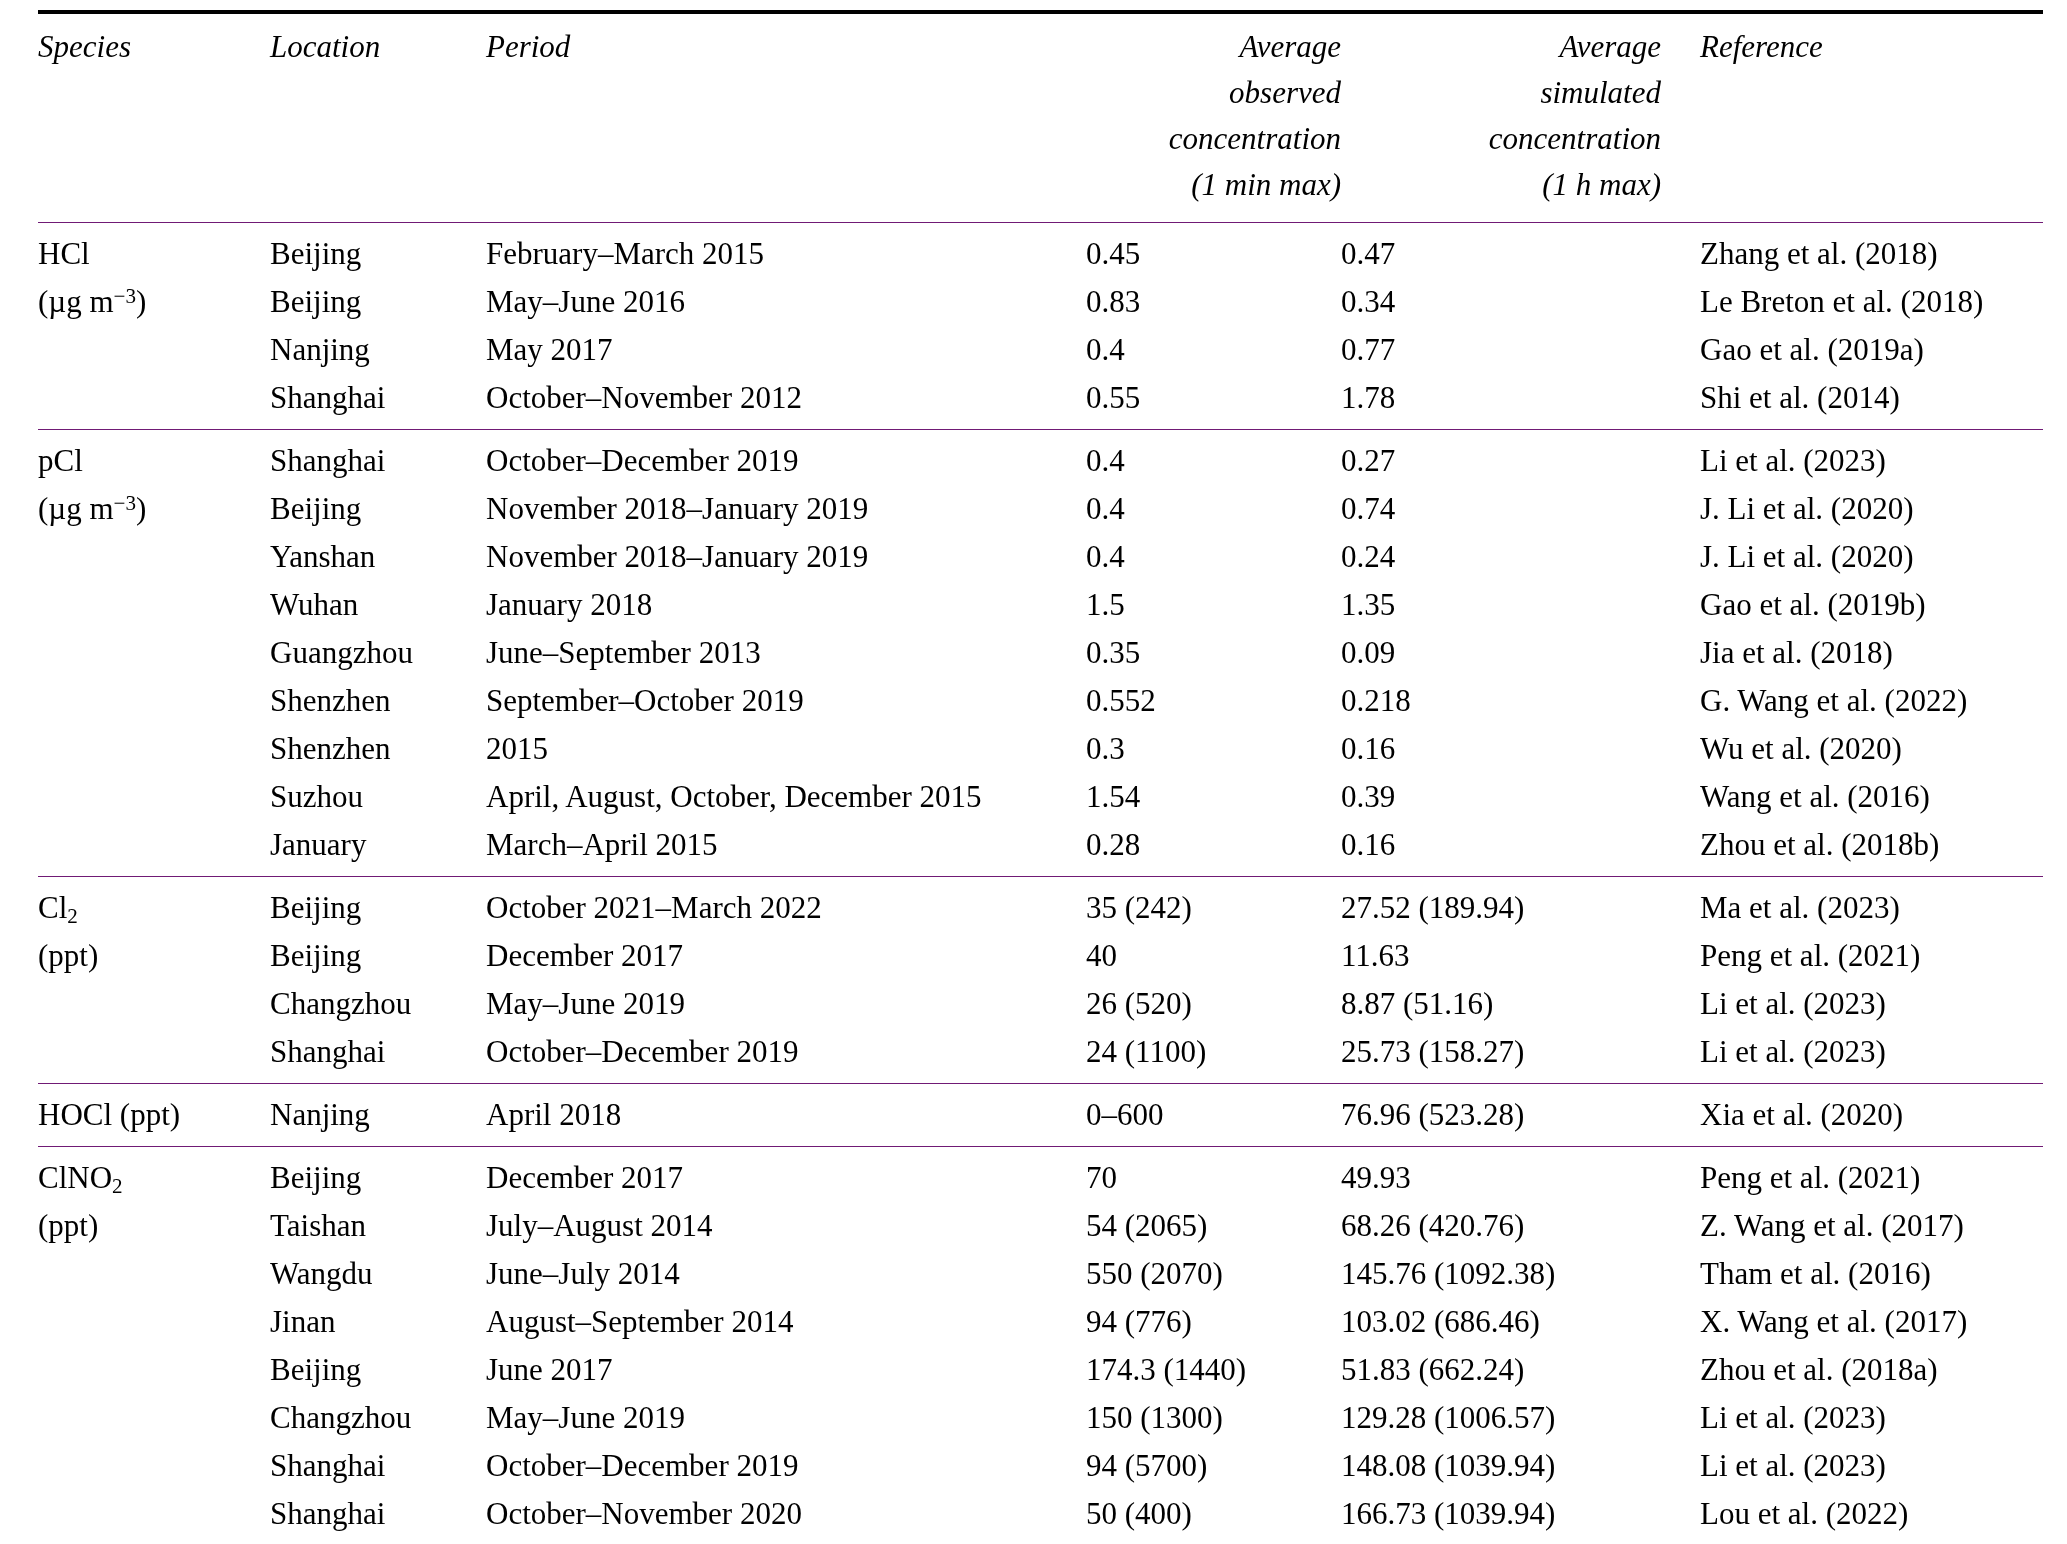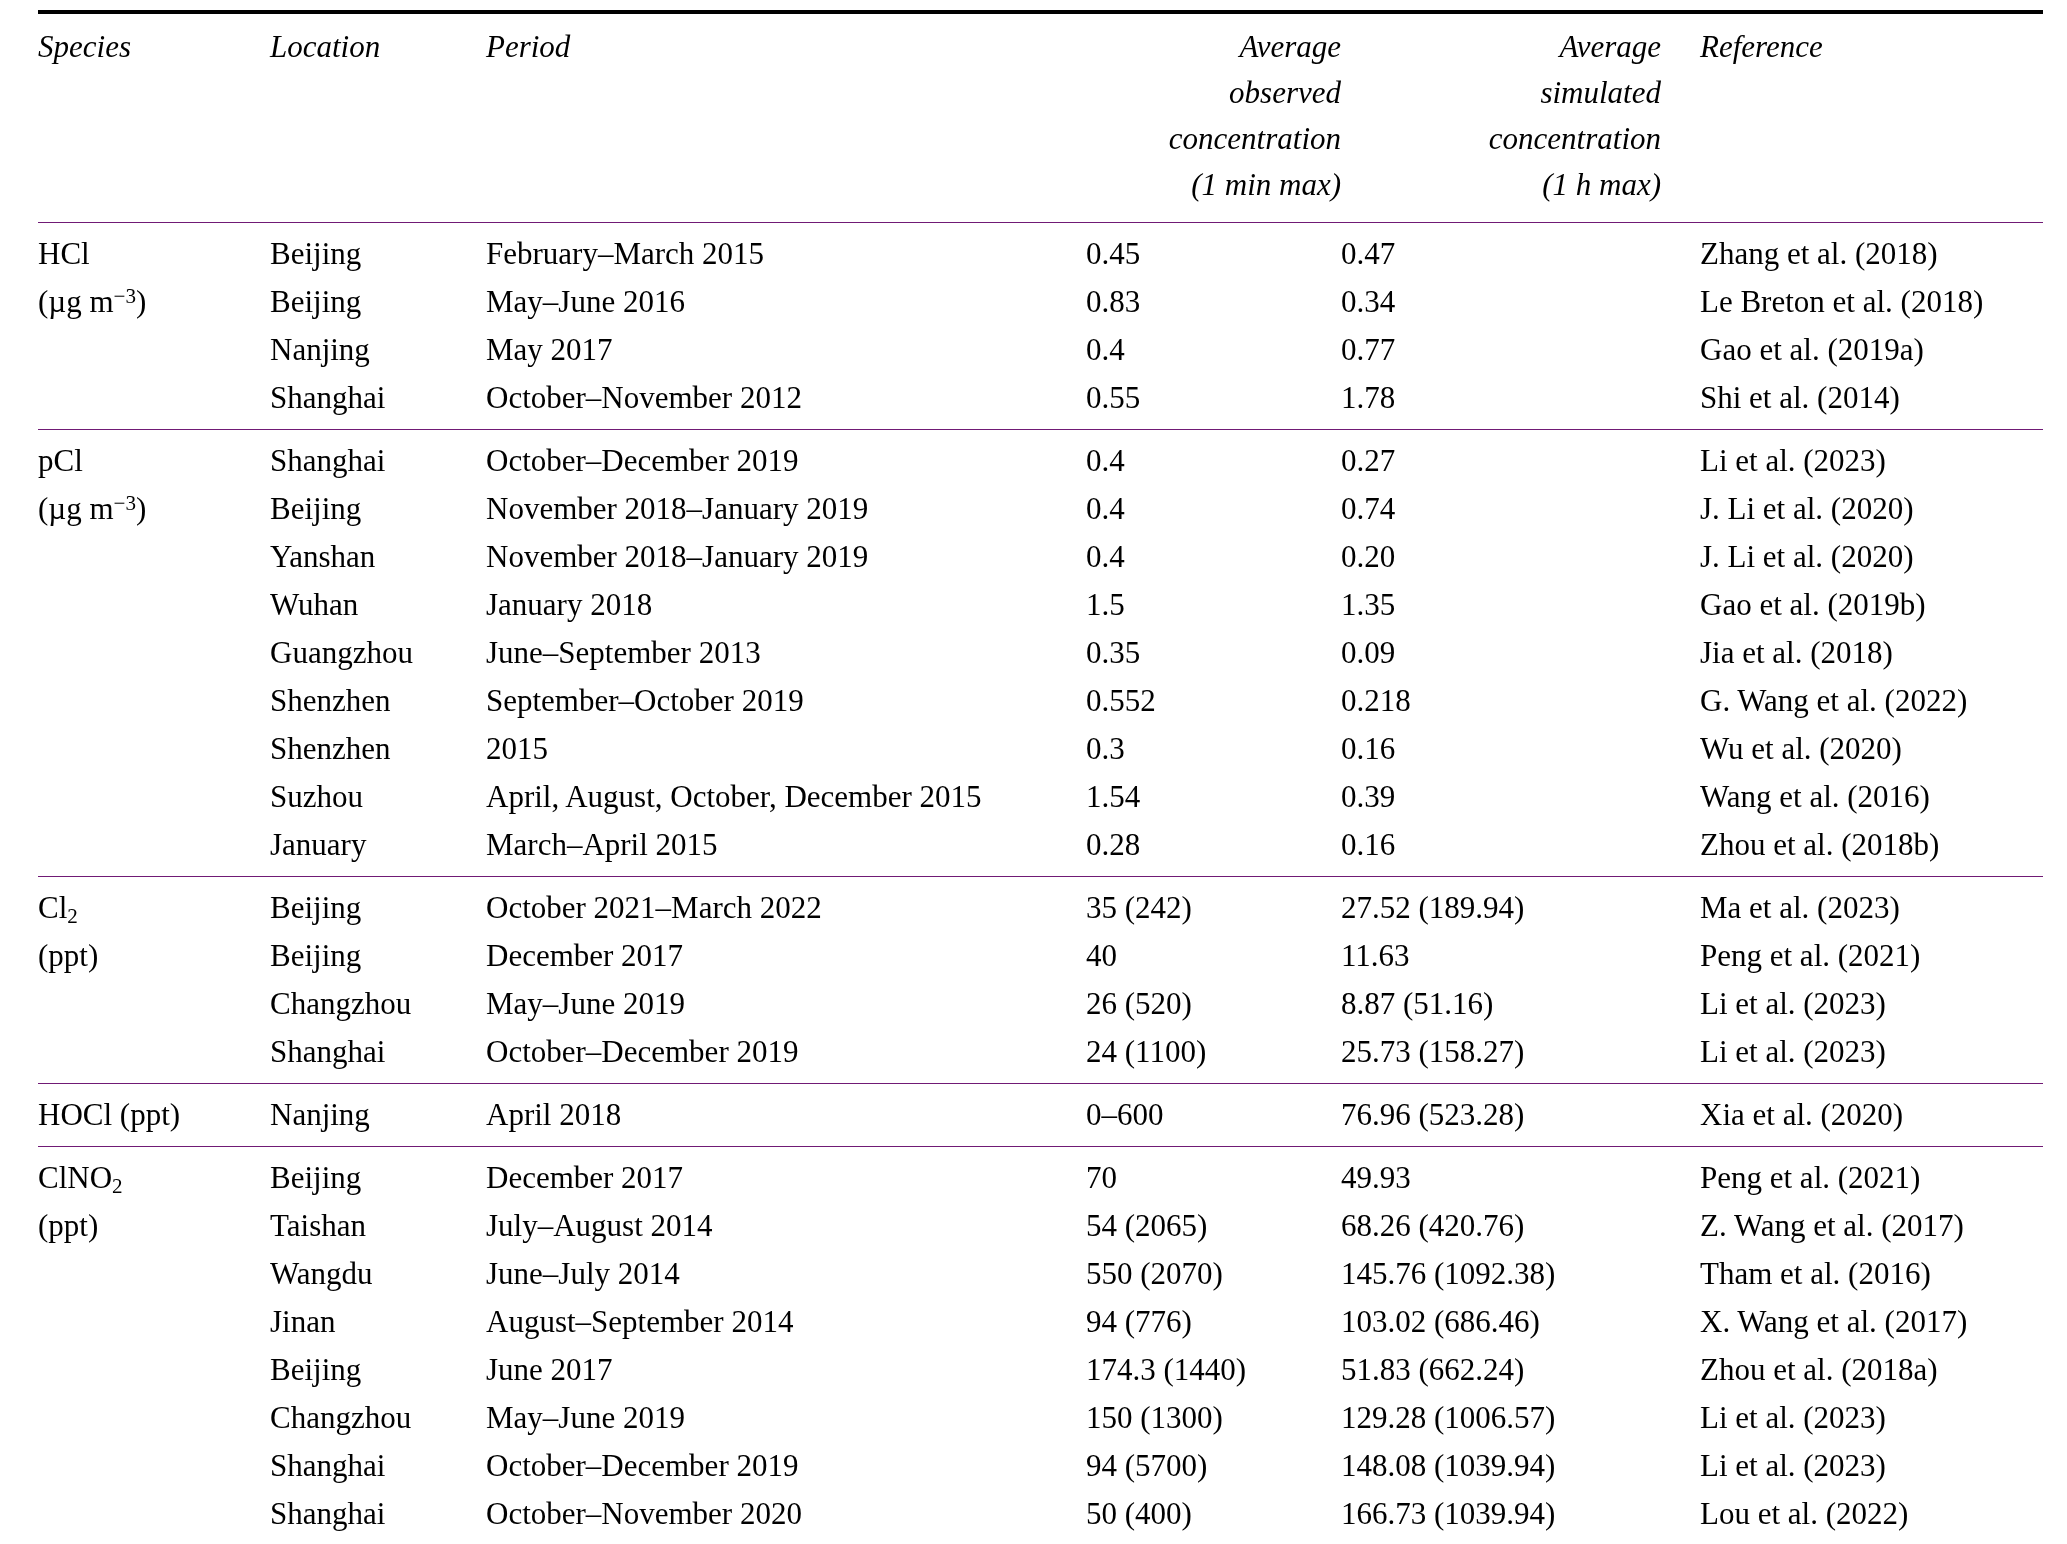--- a/index.html
+++ b/index.html
@@ -136,21 +136,21 @@
           <td class="cell-left">Beijing</td>
           <td class="cell-left">November 2018–January 2019</td>
           <td class="cell-num">0.4</td>
           <td class="cell-num">0.74</td>
           <td class="cell-ref">J. Li et al. (2020)</td>
         </tr>
         <tr>
           <td class="cell-left">Yanshan</td>
           <td class="cell-left">November 2018–January 2019</td>
           <td class="cell-num">0.4</td>
-          <td class="cell-num">0.20</td>
+          <td class="cell-num">0.24</td>
           <td class="cell-ref">J. Li et al. (2020)</td>
         </tr>
         <tr>
           <td class="cell-left">Wuhan</td>
           <td class="cell-left">January 2018</td>
           <td class="cell-num">1.5</td>
           <td class="cell-num">1.35</td>
           <td class="cell-ref">Gao et al. (2019b)</td>
         </tr>
         <tr>

